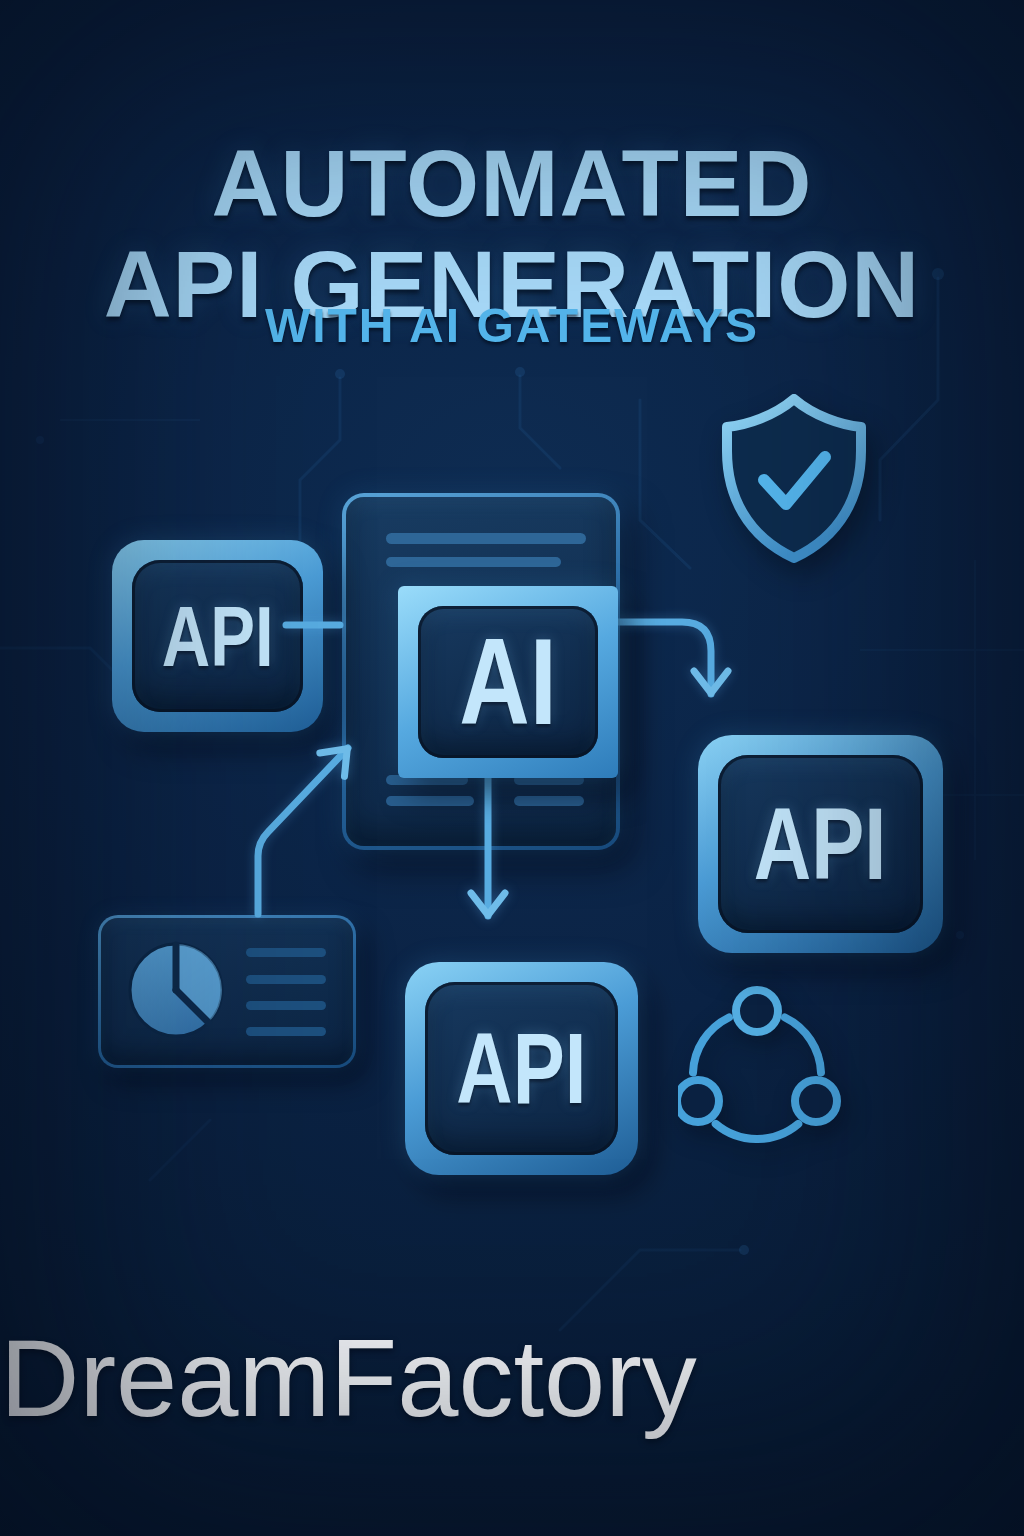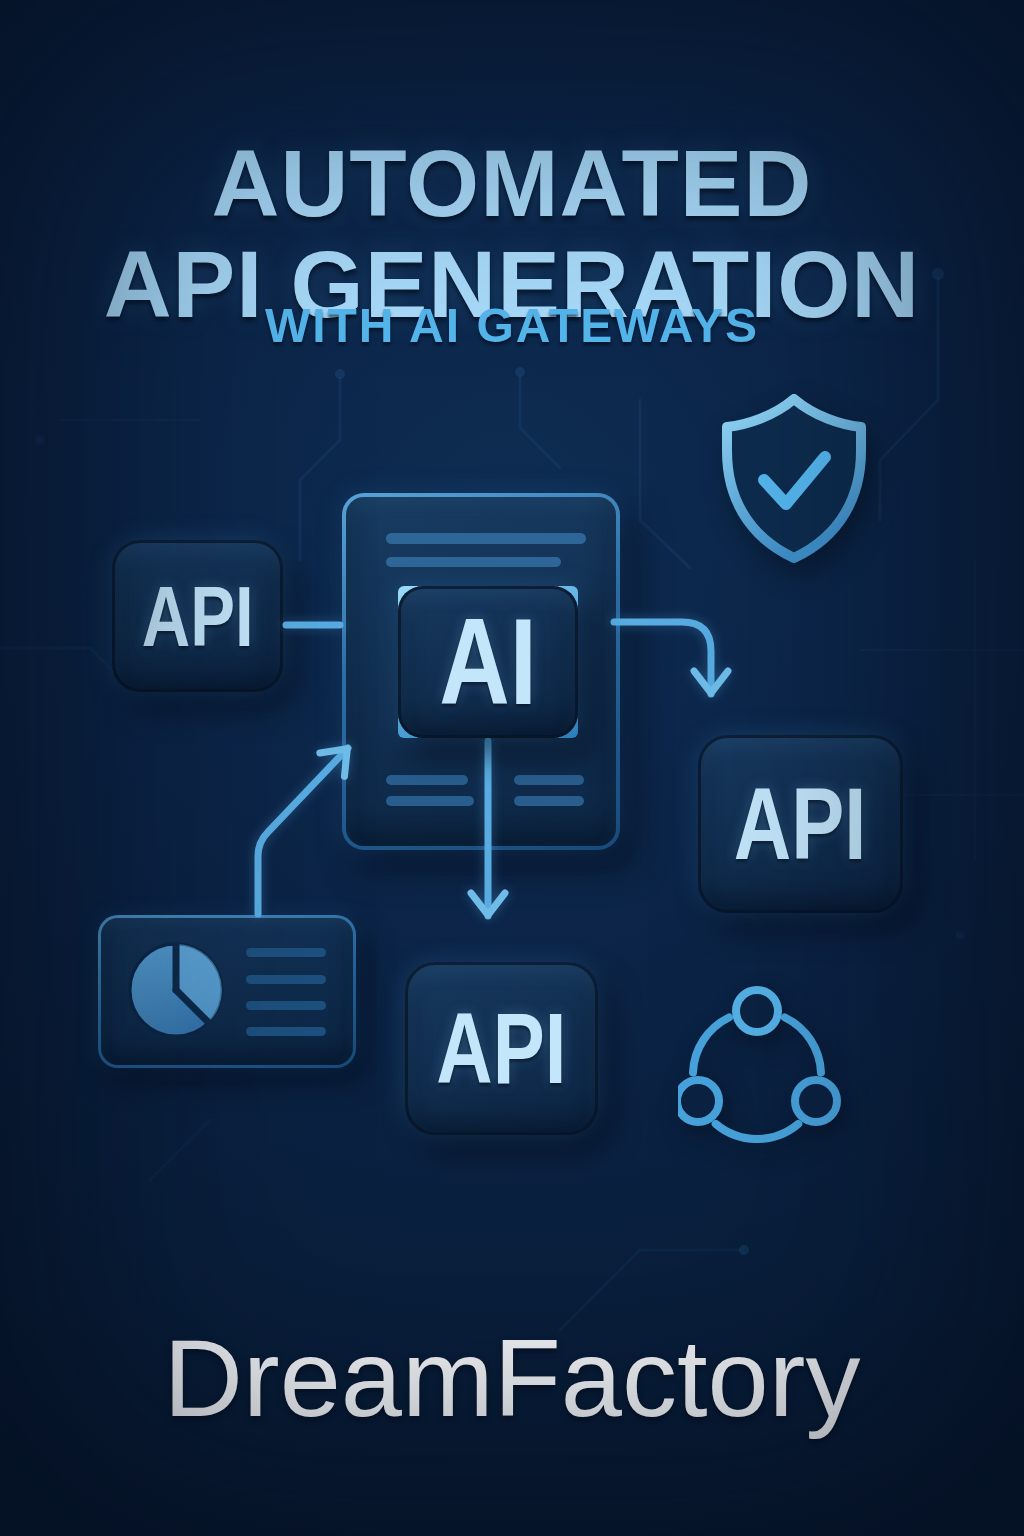--- a/index.html
+++ b/index.html
@@ -23,28 +23,28 @@
     text-shadow:0 4px 4px rgba(3,12,26,.65), 0 0 28px rgba(90,170,235,.18);
   }
   .subtitle{
     position:absolute;top:294px;left:0;width:100%;z-index:20;
     text-align:center;font-weight:700;font-size:48px;line-height:64px;
     letter-spacing:2px;color:#54b6ec;
     text-shadow:0 3px 3px rgba(3,12,26,.6);
   }
   .brand{
     position:absolute;top:1318px;left:0;width:100%;z-index:20;
-    text-align:center;font-weight:400;font-size:110px;line-height:120px;
+    font-weight:400;font-size:110px;line-height:120px;
     color:#f6f8fb;letter-spacing:0;
     text-shadow:0 3px 6px rgba(2,8,18,.55);
   }
 
   
   .chip{
-    position:absolute;padding:0;z-index:30;
+    position:absolute;padding:20px;z-index:30;
     background:linear-gradient(155deg,#8ad2f5 0%,#4b9cd6 45%,#1f5e96 100%);
     box-shadow:0 0 24px rgba(64,150,220,.25), 12px 16px 30px rgba(2,8,18,.55);
   }
   .chip-inner{
     width:100%;height:100%;display:flex;align-items:center;justify-content:center;
     background:linear-gradient(160deg,#17395f 0%,#102c4d 62%,#0c2443 100%);
     box-shadow:inset 0 0 0 3px rgba(7,19,36,.7), inset 0 10px 20px rgba(120,195,245,.10), inset 0 -14px 26px rgba(3,10,22,.45);
   }
   .chip-label{
     font-weight:700;color:#c3e6fb;transform:scaleX(.78);

